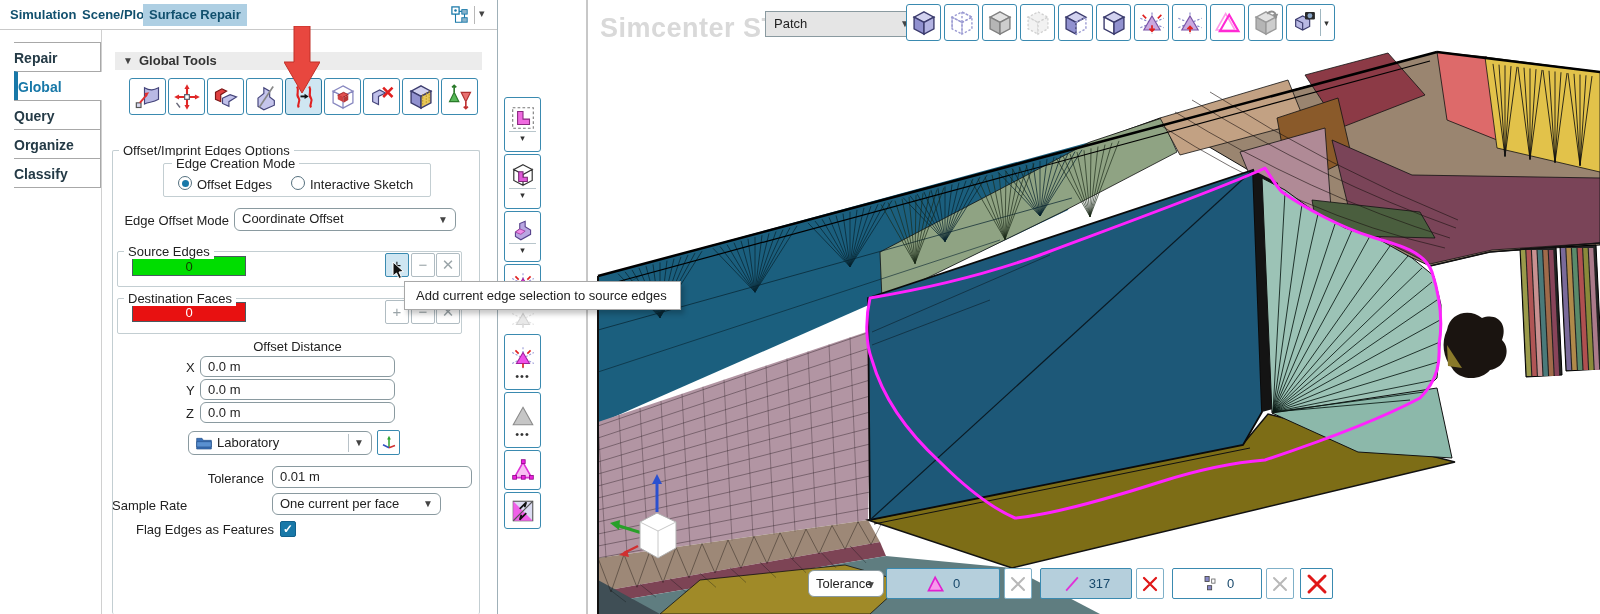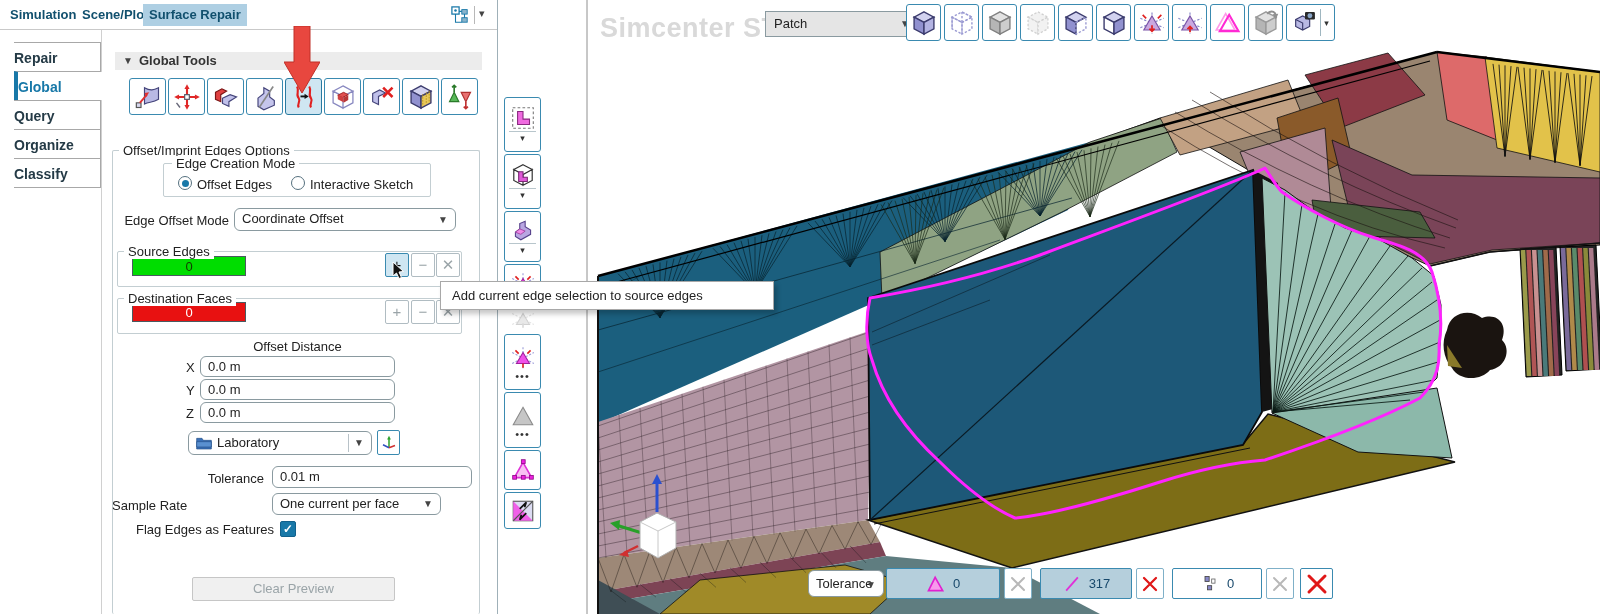--- a/index.html
+++ b/index.html
@@ -58,21 +58,21 @@
 
   .graybtn { position:absolute; width:203px; height:24px; background:#f0f0f0; border:1px solid #c6c6c6; border-radius:2px; color:#9aa4a8; font-size:13px; text-align:center; line-height:22px; }
 
   
   #red-arrow { position:absolute; left:284px; top:26px; z-index:45; }
 
   
   #cursor { position:absolute; left:392px; top:261px; width:13px; height:19px; z-index:60; }
 
   
-  #tooltip { position:absolute; left:404px; top:281px; width:334px; height:29px; background:#fff; border:1px solid #a8a8a8; font-size:13px; color:#222; line-height:27px; padding-left:11px; z-index:55; box-shadow:3px 4px 5px rgba(0,0,0,.22); white-space:nowrap;margin-left:36px; }
+  #tooltip { position:absolute; left:404px; top:281px; width:277px; height:29px; background:#fff; border:1px solid #a8a8a8; font-size:13px; color:#222; line-height:27px; padding-left:11px; z-index:55; box-shadow:3px 4px 5px rgba(0,0,0,.22); white-space:nowrap; }
 
   
   #vp-frame { position:absolute; left:497px; top:0; width:3px; height:614px; background:#fff; border-left:1px solid #9fb0b8; z-index:4; }
   #watermark { position:absolute; left:600px; top:13px; font-size:27px; font-weight:bold; color:#d9d9d9; z-index:2; letter-spacing:.5px; }
   #patch-dd { position:absolute; left:765px; top:11px; width:153px; height:26px; background:#e5e5e5; border:1px solid #8a9aa0; font-size:13px; color:#222; line-height:24px; padding-left:8px; z-index:5; }
 
   #top-toolbar { position:absolute; left:906px; top:4px; display:flex; gap:3px; z-index:5; }
   .vbtn { width:35px; height:37px; border:1.5px solid #3a8ab0; border-radius:3px; background:#fff; display:flex; align-items:center; justify-content:center; position:relative; }
   .vbtn svg { width:28px; height:28px; }
   .vbtn.with-dd { width:49px; }
@@ -570,21 +570,20 @@
 
     <div class="lbl" style="left:112px; top:471px; width:152px; text-align:right;">Tolerance</div>
     <div class="field" style="left:272px; top:466px; width:200px; height:22px;">0.01 m</div>
 
     <div class="lbl" style="left:112px; top:498px; width:152px; ">Sample Rate</div>
     <div class="field" style="left:272px; top:493px; width:169px; height:22px;"><span>One current per face</span><span class="ddcaret">▼</span></div>
 
     <div class="lbl" style="left:112px; top:522px; width:162px; text-align:right;">Flag Edges as Features</div>
     <div class="checkbox" style="left:280px; top:521px;">✓</div>
 
-    <div class="graybtn" style="left:192px; top:577px;">Clear Preview</div>
   </div>
 
   <div id="vp-frame"></div>
 
   <div id="watermark">Simcenter STAR-CCM+</div>
   <div id="patch-dd"><span>Patch</span><span class="ddcaret">▼</span></div>
   <div id="top-toolbar">
       <div class="vbtn">
         <span class="i16" style="">
           <svg viewBox="0 0 24 24">

